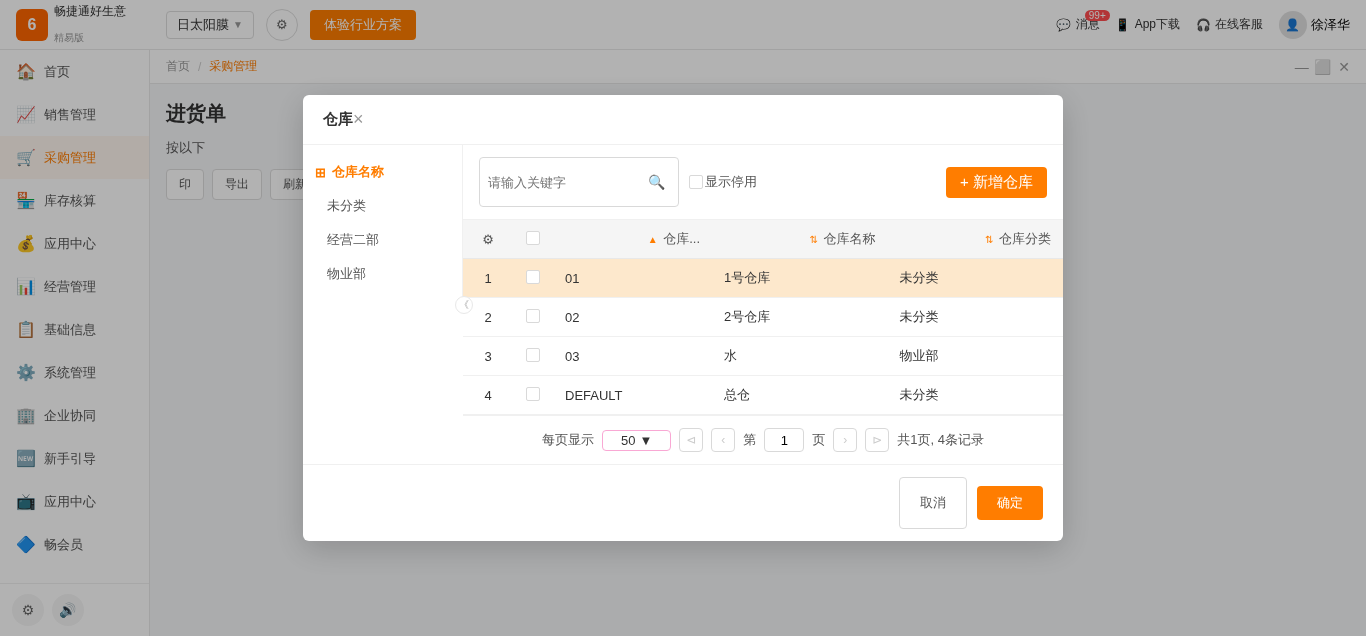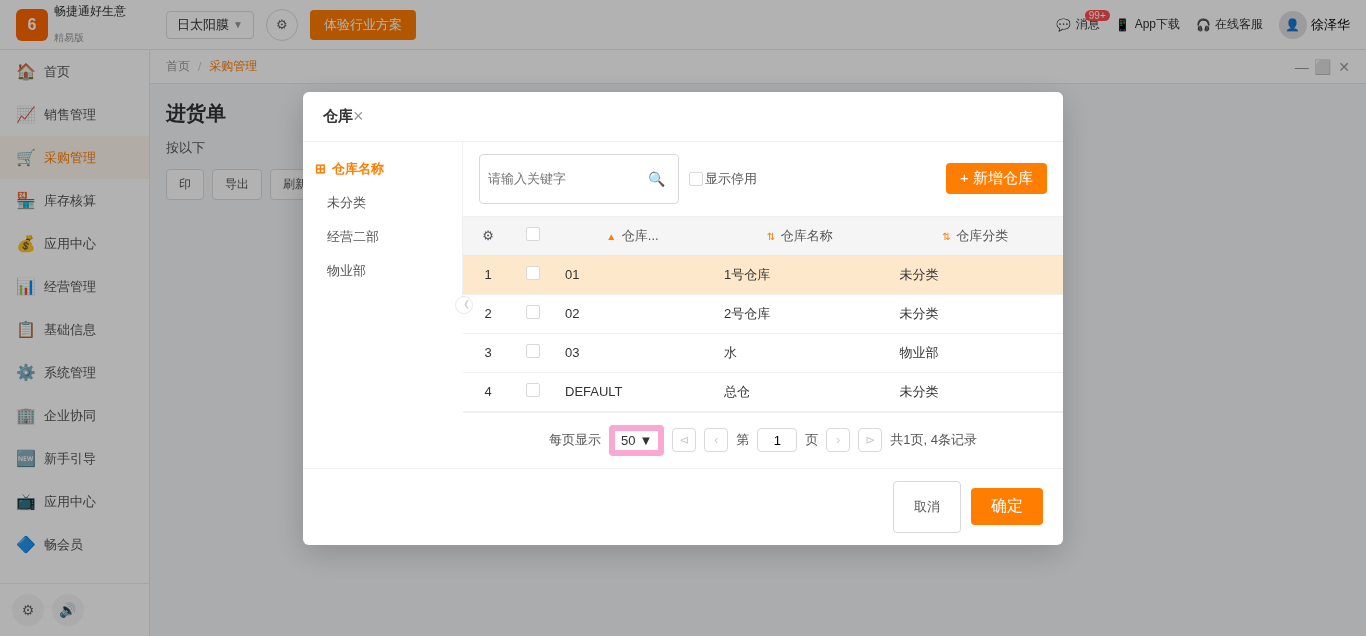--- a/index.html
+++ b/index.html
@@ -157,37 +157,37 @@
       margin-left: auto; background: #ff7d00; color: #fff; border: none;
       padding: 6px 14px; border-radius: 4px; cursor: pointer; font-size: 15px;
       display: flex; align-items: center; gap: 4px;
     }
 
     
     .table-wrap { flex: 1; overflow-y: auto; }
     table { width: 100%; border-collapse: collapse; font-size: 13px; }
     thead tr { background: #f5f5f5; }
     thead th {
-      padding: 10px 12px; text-align: center; color: #555;
+      padding: 10px 12px; text-align: right; color: #555;
       border-bottom: 1px solid #e8e8e8; font-weight: normal;
     }
     tbody tr { border-bottom: 1px solid #f0f0f0; }
     tbody tr.selected { background: #fde8cc; }
     tbody td { padding: 10px 12px; color: #333; }
     .col-idx { width: 50px; text-align: center; }
     .col-check { width: 40px; text-align: center; }
 
     
     .pagination {
       display: flex; align-items: center; justify-content: center;
       padding: 12px 16px; gap: 8px; border-top: 1px solid #f0f0f0;
       font-size: 13px; color: #555;
     }
     .page-size-select {
-      border: 6px solid #f9a8d4; border-radius: 4px; padding: 2px 6px;
+      border: 1px solid #f9a8d4; border-radius: 4px; padding: 2px 18px;
       font-size: 13px; color: #333; cursor: pointer;
       display: flex; align-items: center; gap: 4px; text-align: center;
     }
     .page-nav-btn {
       width: 24px; height: 24px; border: 1px solid #d9d9d9; border-radius: 4px;
       display: flex; align-items: center; justify-content: center;
       cursor: pointer; color: #999; font-size: 12px; background: #fff;
     }
     .page-nav-btn.disabled { color: #ccc; cursor: default; }
     .page-input {
@@ -199,21 +199,21 @@
     .modal-footer {
       display: flex; align-items: center; justify-content: flex-end;
       padding: 12px 20px; border-top: 1px solid #f0f0f0; gap: 10px;
     }
     .cancel-btn {
       padding: 16px 20px; border: 1px solid #d9d9d9; border-radius: 4px;
       background: #fff; color: #555; cursor: pointer; font-size: 13px;
     }
     .confirm-btn {
       padding: 8px 20px; border: none; border-radius: 4px;
-      background: #ff7d00; color: #fff; cursor: pointer; font-size: 16px;
+      background: #ff7d00; color: #fff; cursor: pointer; font-size: 13px;
     }
 
     
     .bg-page { padding: 16px; }
     .bg-title { font-size: 20px; font-weight: bold; color: #333; margin-bottom: 12px; }
     .bg-subtitle { font-size: 13px; color: #555; margin-bottom: 12px; }
     .bg-toolbar { display: flex; gap: 8px; margin-bottom: 12px; }
     .bg-btn { padding: 6px 12px; border-radius: 4px; font-size: 12px; cursor: pointer; }
     .bg-btn.outline { border: 1px solid #ddd; background: #fff; color: #555; }
     .bg-btn.orange { background: #ff7d00; color: #fff; border: none; }

